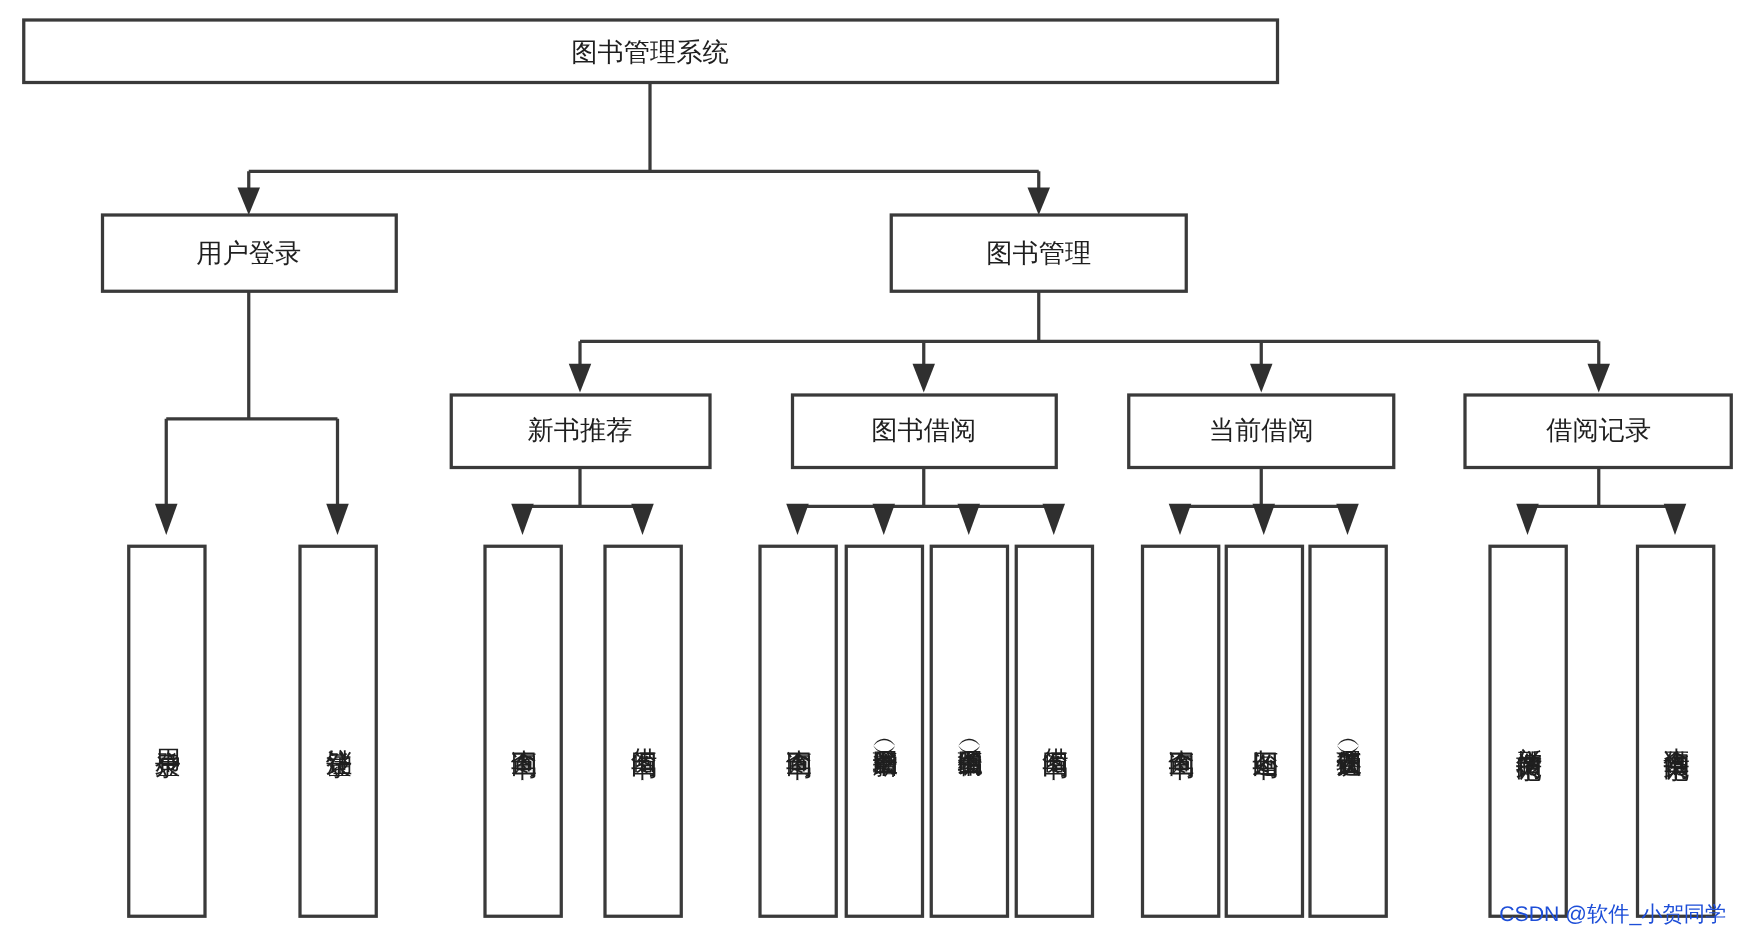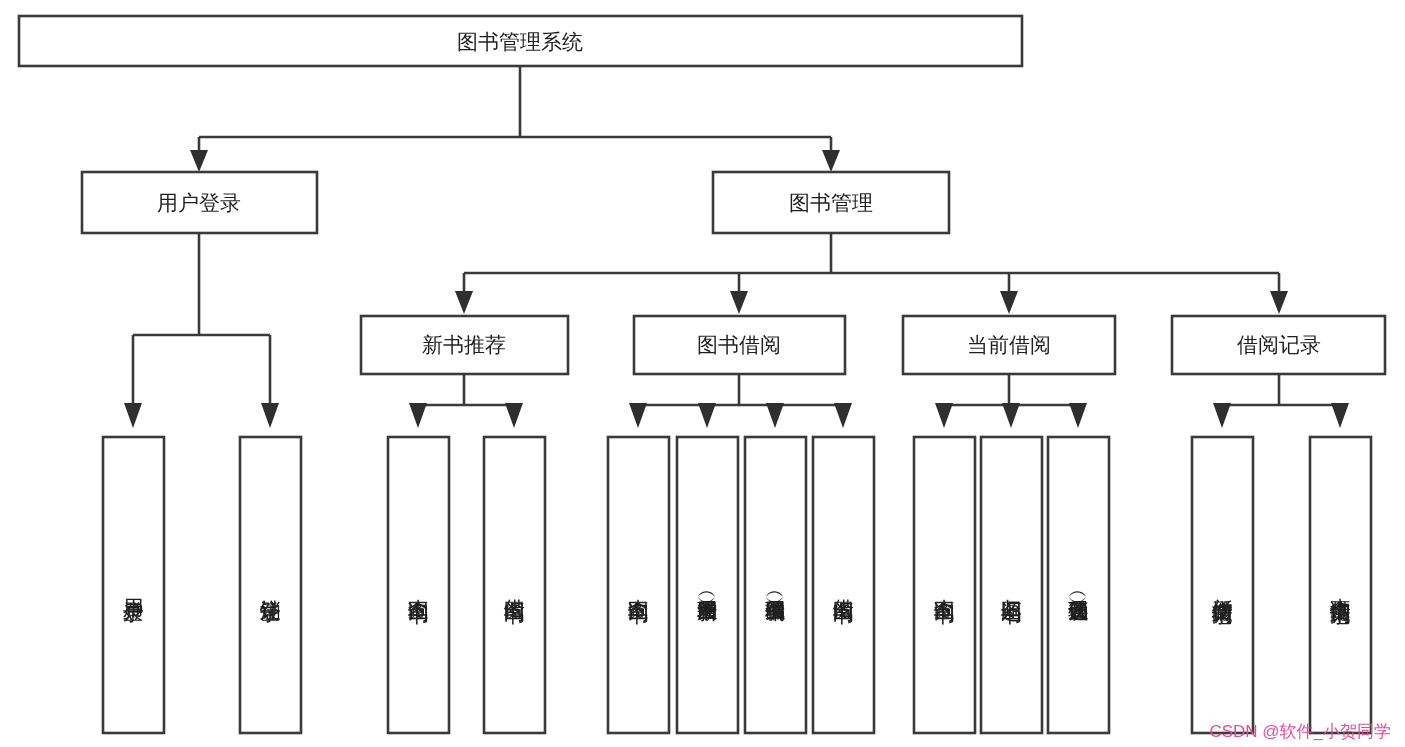--- a/index.html
+++ b/index.html
@@ -64,25 +64,25 @@
     line-height: 1.12;
     letter-spacing: 1.5px;
     white-space: nowrap;
   }
   .vlabel.tight span {
     font-size: 20px;
     letter-spacing: 0px;
   }
   .watermark {
     position: absolute;
-    right: 14px;
+    right: 24px;
     bottom: 4px;
     font-family: "Liberation Sans", "DejaVu Sans", sans-serif;
     font-size: 17px;
-    color: #ec4899;
+    color: #1d4ed8;
     white-space: nowrap;
     pointer-events: none;
   }
 </style>
 </head>
 <body>
 
 <div id="diagram-root">
 
   <svg class="diagram" viewBox="0 0 1405 747">

